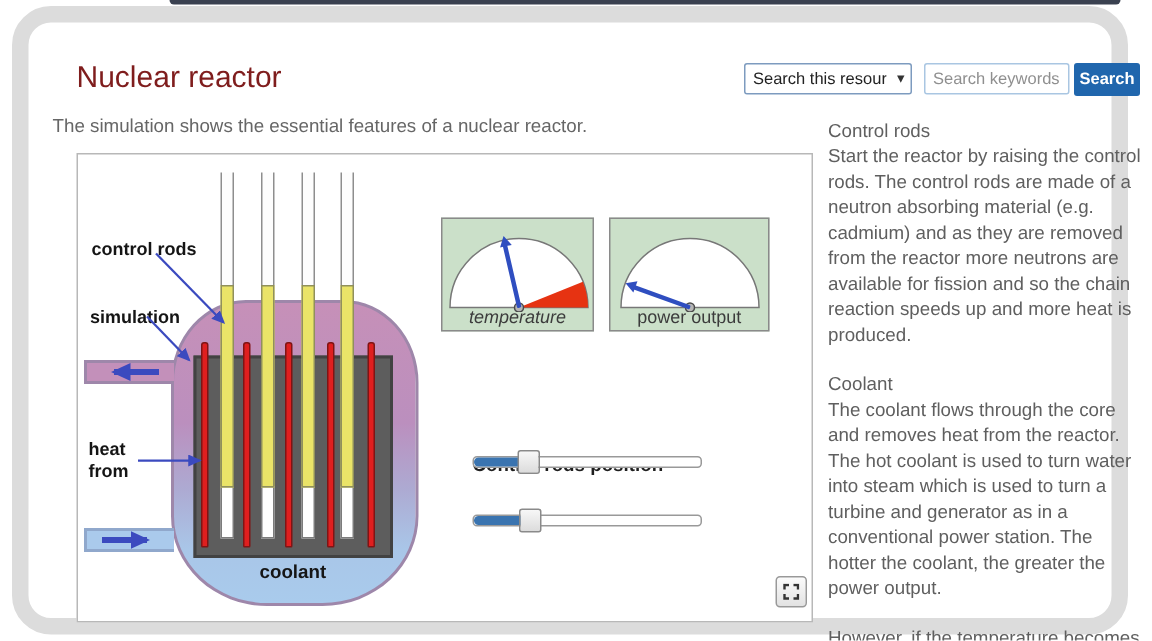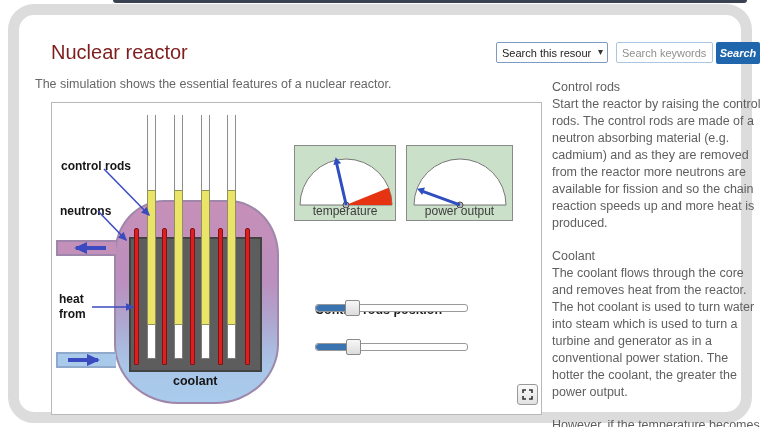--- a/index.html
+++ b/index.html
@@ -19,21 +19,21 @@
   .search-select { width:100%; height:100%; -webkit-appearance:none; appearance:none;
           border:1px solid #7d9bbf; background:#fff; font-size:11px; color:#222;
           padding:0 16px 0 5px; border-radius:2px; font-family:"Liberation Sans", sans-serif; }
   .select-chevron { position:absolute; right:5px; top:4px; font-size:10px; color:#333; pointer-events:none; }
   .search-input { position:absolute; left:597px; top:27px; width:97px; height:21px;
           border:1px solid #a9c6e2; font-size:11px; padding:0 5px; color:#333;
           border-radius:2px; font-family:"Liberation Sans", sans-serif; }
   .search-input::placeholder { color:#8f8f8f; }
   .search-btn { position:absolute; left:697px; top:27px; width:44px; height:22px;
           background:#2066ad; color:#fff; font-size:11px; font-weight:bold;
-          border:none; border-radius:2px; cursor:pointer; font-family:"Liberation Sans", sans-serif;font-style:italic; }
+          border:none; border-radius:2px; cursor:pointer; font-family:"Liberation Sans", sans-serif; }
   .subtitle { position:absolute; left:16px; top:62px; font-size:12.5px; color:#666; }
 
   
   .sim-panel { position:absolute; left:32px; top:87px; width:491px; height:313px;
                border:1px solid #b8b8b8; background:#fff; }
 
   .shaft { position:absolute; width:9px; top:12px; height:75px; background:#fdfdfd;
            border-left:1.5px solid #8e8e8e; border-right:1.5px solid #8e8e8e; }
   .vessel { position:absolute; left:62px; top:97px; width:165px; height:204px;
             background:linear-gradient(180deg,#c690b8 0%,#bb8fbe 40%,#adaad2 62%,#a9c6e8 82%,#a9cbec 100%);
@@ -50,21 +50,21 @@
   .ctrl-rod { position:absolute; width:9px; top:87px; height:135px; background:#eae468;
               border:1px solid #90905c; }
   .channel  { position:absolute; width:9px; top:221px; height:35px; background:#ffffff;
               border:1px solid #7c7c7c; }
 
   .diag-label { position:absolute; font-size:12px; font-weight:bold; color:#151515; }
   .annot-svg { position:absolute; left:0; top:0; width:491px; height:313px; pointer-events:none; }
 
   
   .gauge { position:absolute; top:42px; height:76px; background:#cbe0c9; border:1px solid #8a8a8a; }
-  .gauge.temp { left:242px; width:102px; }
+  .gauge.temp { left:242px; width:102px;font-style:italic; }
   .gauge.power { left:354px; width:107px; }
   .gauge svg { position:absolute; top:4px; }
   .gauge.temp svg { left:3px; }
   .gauge.power svg { left:5px; }
   .gauge-label { position:absolute; bottom:2px; left:0; width:100%; text-align:center;
                  font-size:12px; color:#3c3c3c; }
   .needle { position:absolute; height:2.5px; background:#2f4ec0; transform-origin:0 50%;
             transform:rotate(calc(var(--ang,90) * -1deg)); border-radius:1px; }
   .gauge.temp .needle  { left:51px; top:58px; width:43px; }
   .gauge.power .needle { left:53px; top:58px; width:40px; }
@@ -134,21 +134,21 @@
       <div class="channel" style="left:122px"></div>
       <div class="channel" style="left:149px"></div>
       <div class="channel" style="left:175px"></div>
 
       <div class="ctrl-rod" style="left:95px"></div>
       <div class="ctrl-rod" style="left:122px"></div>
       <div class="ctrl-rod" style="left:149px"></div>
       <div class="ctrl-rod" style="left:175px"></div>
 
       <div class="diag-label" style="left:9px;  top:56px">control rods</div>
-      <div class="diag-label" style="left:8px;  top:101px">neutrons</div>
+      <div class="diag-label" style="left:8px;  top:101px">simulation</div>
       <div class="diag-label" style="left:7px;  top:189px; line-height:15px">
         <div>heat</div>
         <div>from</div>
       </div>
       <div class="diag-label" style="left:121px; top:271px; font-size:12.5px">coolant</div>
 
       <svg class="annot-svg" viewBox="0 0 491 313">
         <defs>
           <marker id="thinArr" markerUnits="userSpaceOnUse" markerWidth="9" markerHeight="8" refX="7.5" refY="4" orient="auto">
             <path d="M0,0 L9,4 L0,8 Z" fill="#3b4abf"></path>

